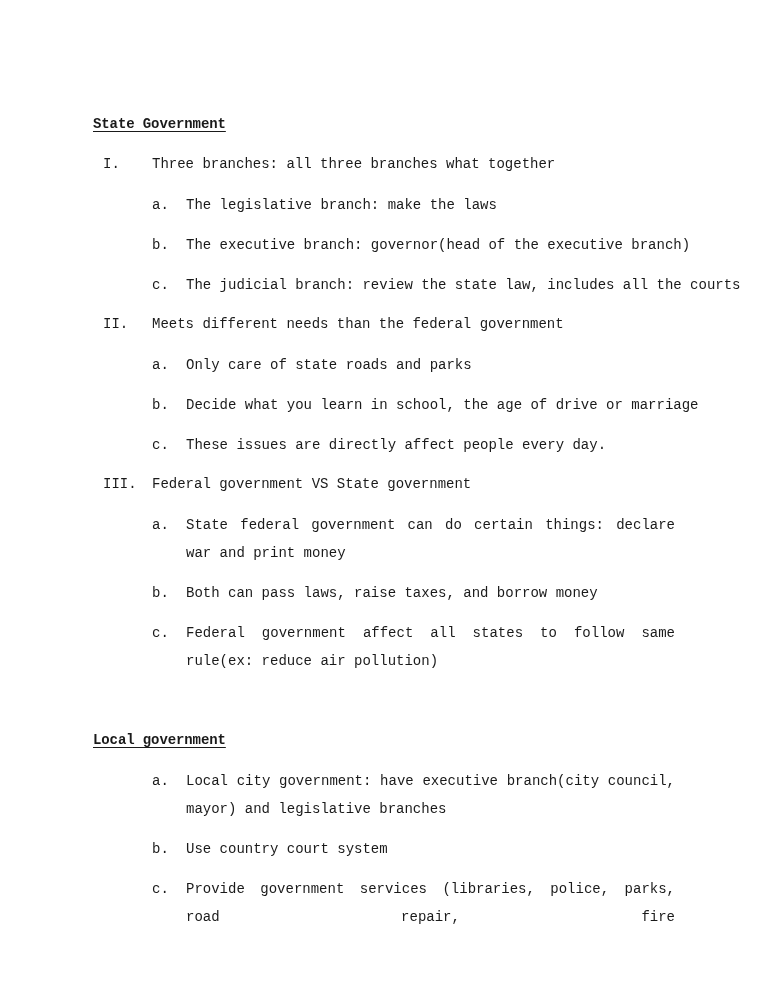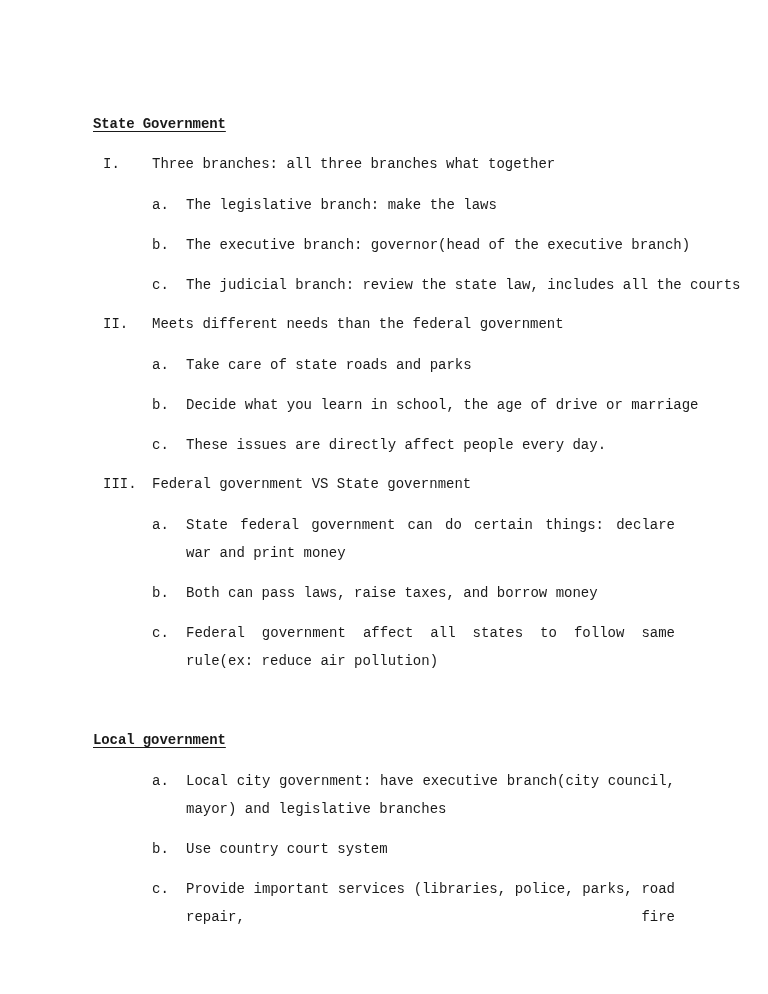--- a/index.html
+++ b/index.html
@@ -91,21 +91,21 @@
     <span class="marker">c.</span>
     <span class="txt">The judicial branch: review the state law, includes all the courts</span>
   </div>
 
   <div class="roman-row" style="top:304px;">
     <span class="num">II.</span>
     <span class="txt">Meets different needs than the federal government</span>
   </div>
   <div class="sub-row single" style="top:339px;">
     <span class="marker">a.</span>
-    <span class="txt">Take care of state roads and parks</span>
+    <span class="txt">Only care of state roads and parks</span>
   </div>
   <div class="sub-row single" style="top:379px;">
     <span class="marker">b.</span>
     <span class="txt">Decide what you learn in school, the age of drive or marriage</span>
   </div>
   <div class="sub-row single" style="top:419px;">
     <span class="marker">c.</span>
     <span class="txt">These issues are directly affect people every day.</span>
   </div>
 
@@ -131,16 +131,16 @@
   <div class="sub-row" style="top:755px;">
     <span class="marker">a.</span>
     <span class="txt">Local city government: have executive branch(city council, mayor) and legislative branches</span>
   </div>
   <div class="sub-row single" style="top:823px;">
     <span class="marker">b.</span>
     <span class="txt">Use country court system</span>
   </div>
   <div class="sub-row" style="top:863px;">
     <span class="marker">c.</span>
-    <span class="txt" style="text-align-last: justify;">Provide important services (libraries, police, parks, road repair, fire</span>
+    <span class="txt" style="text-align-last: justify;">Provide government services (libraries, police, parks, road repair, fire</span>
   </div>
 
 </div>
 
 </body></html>

